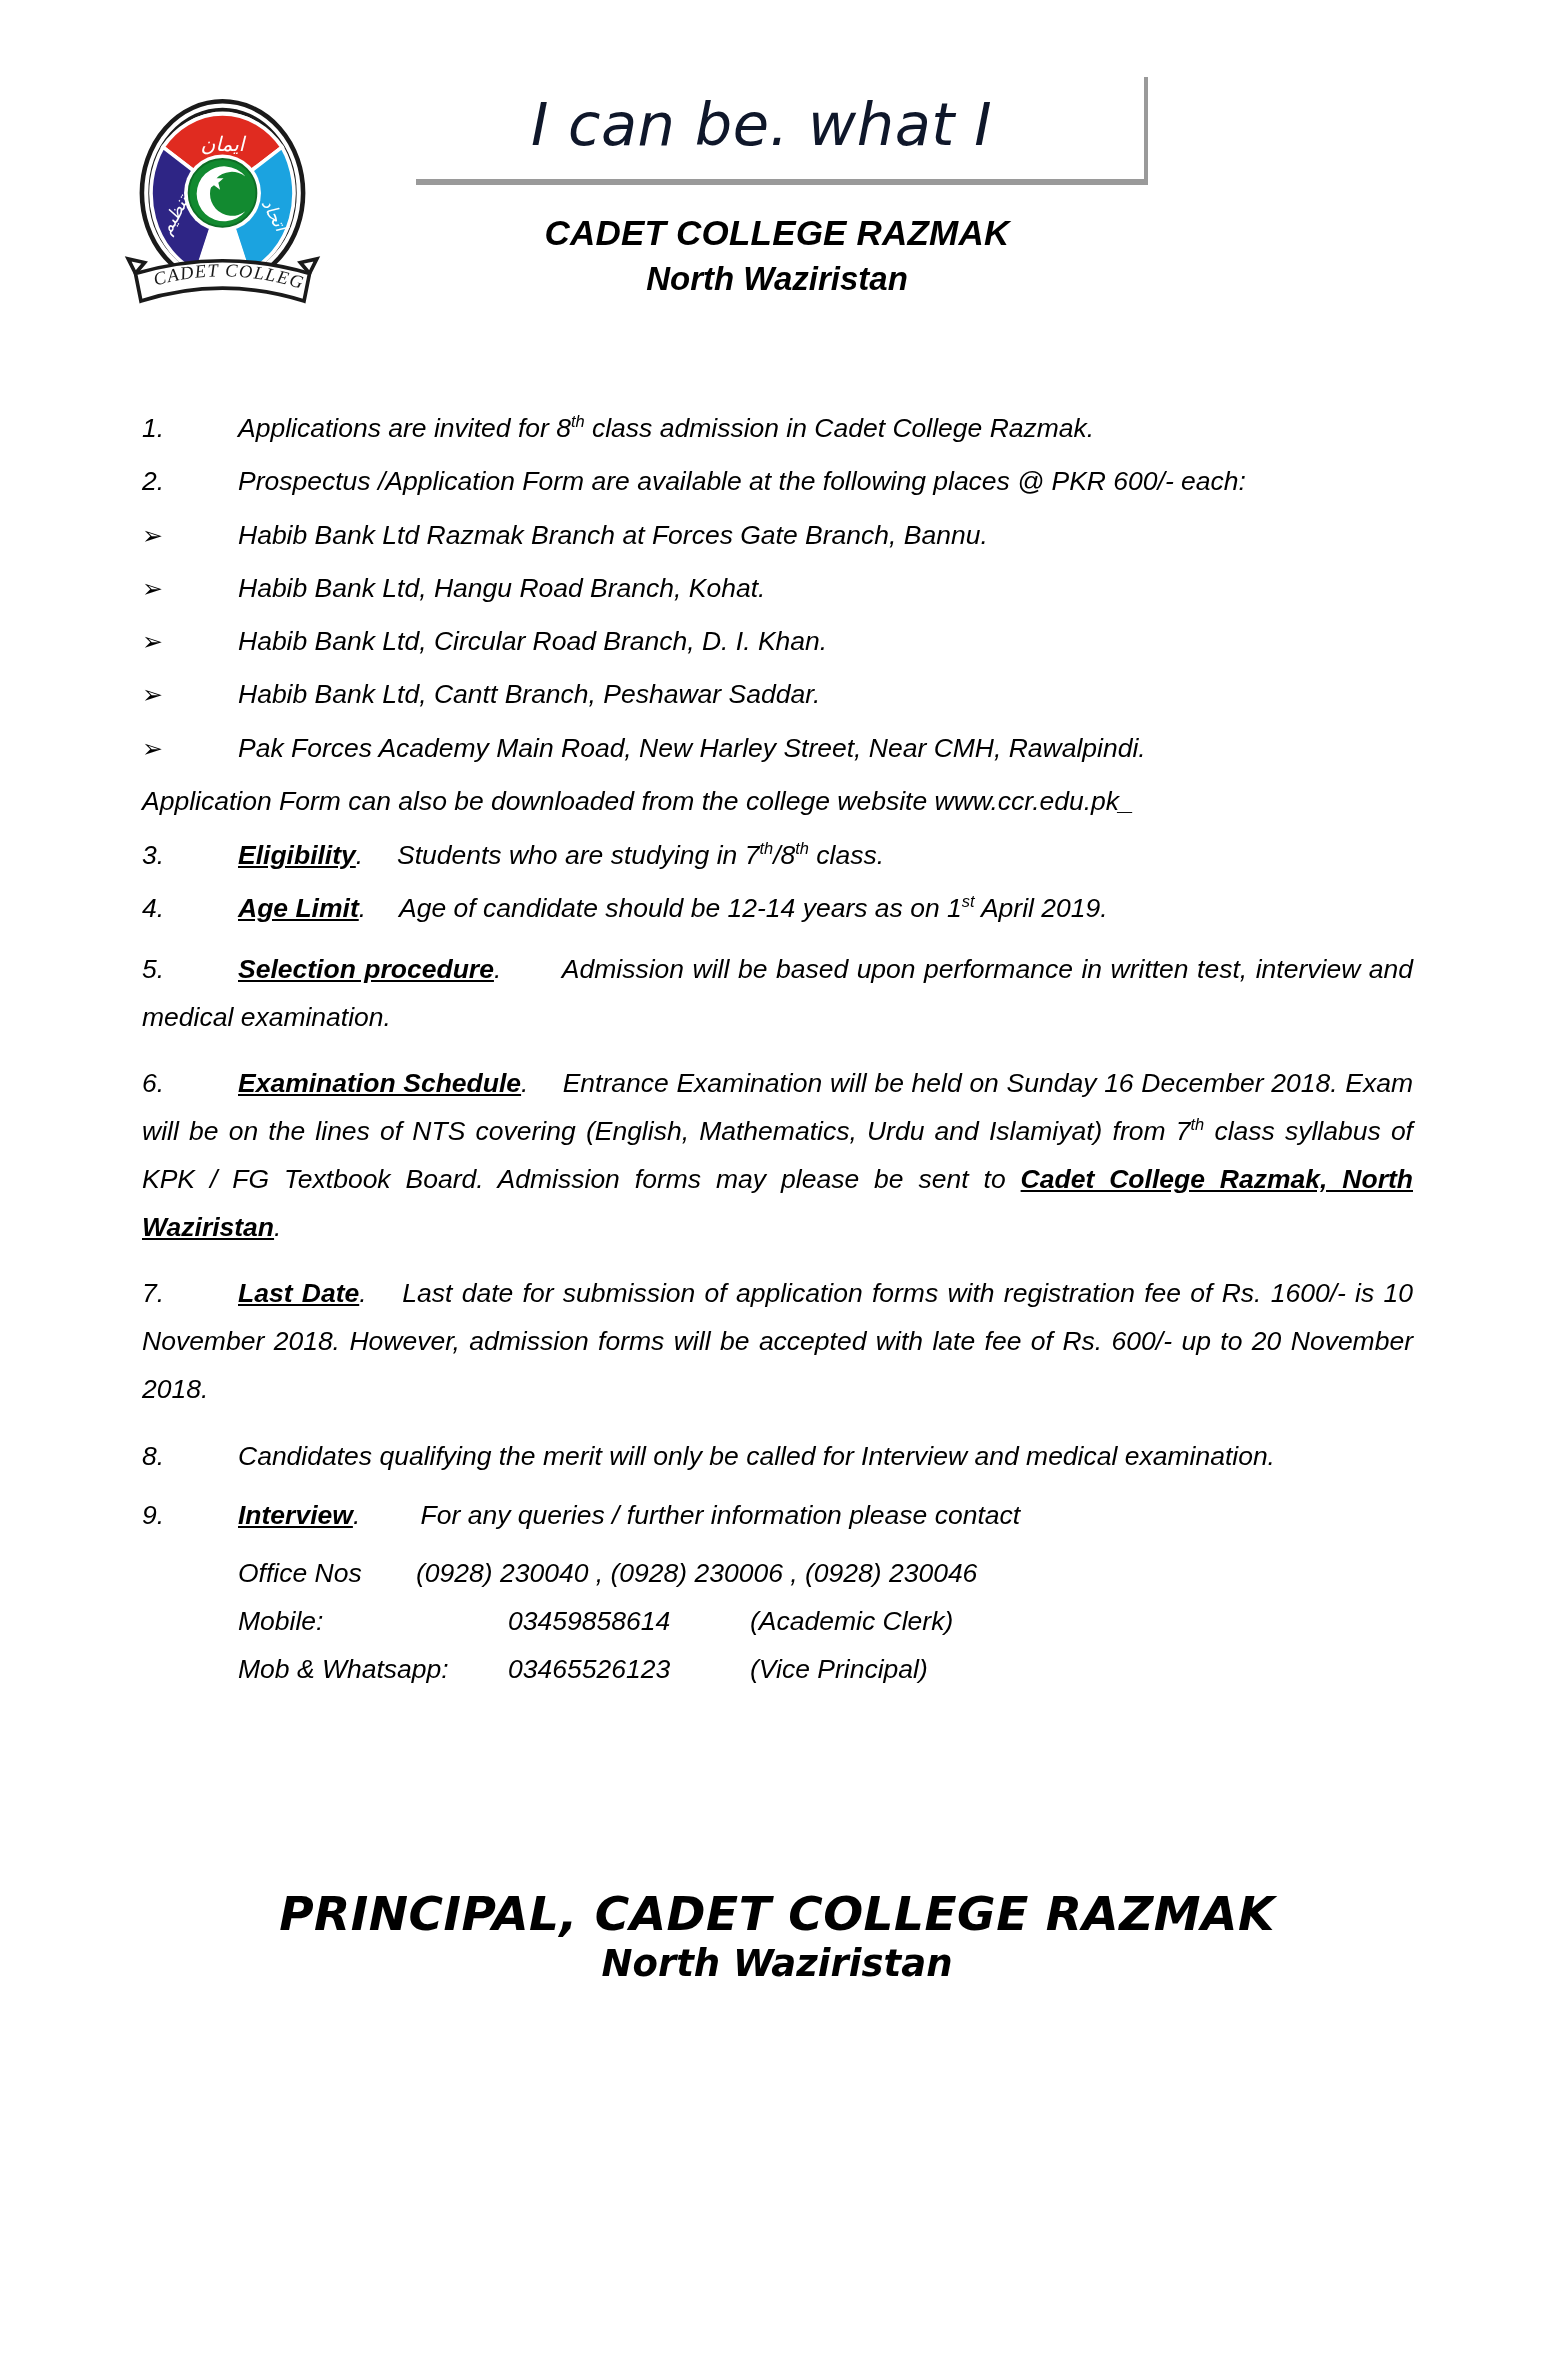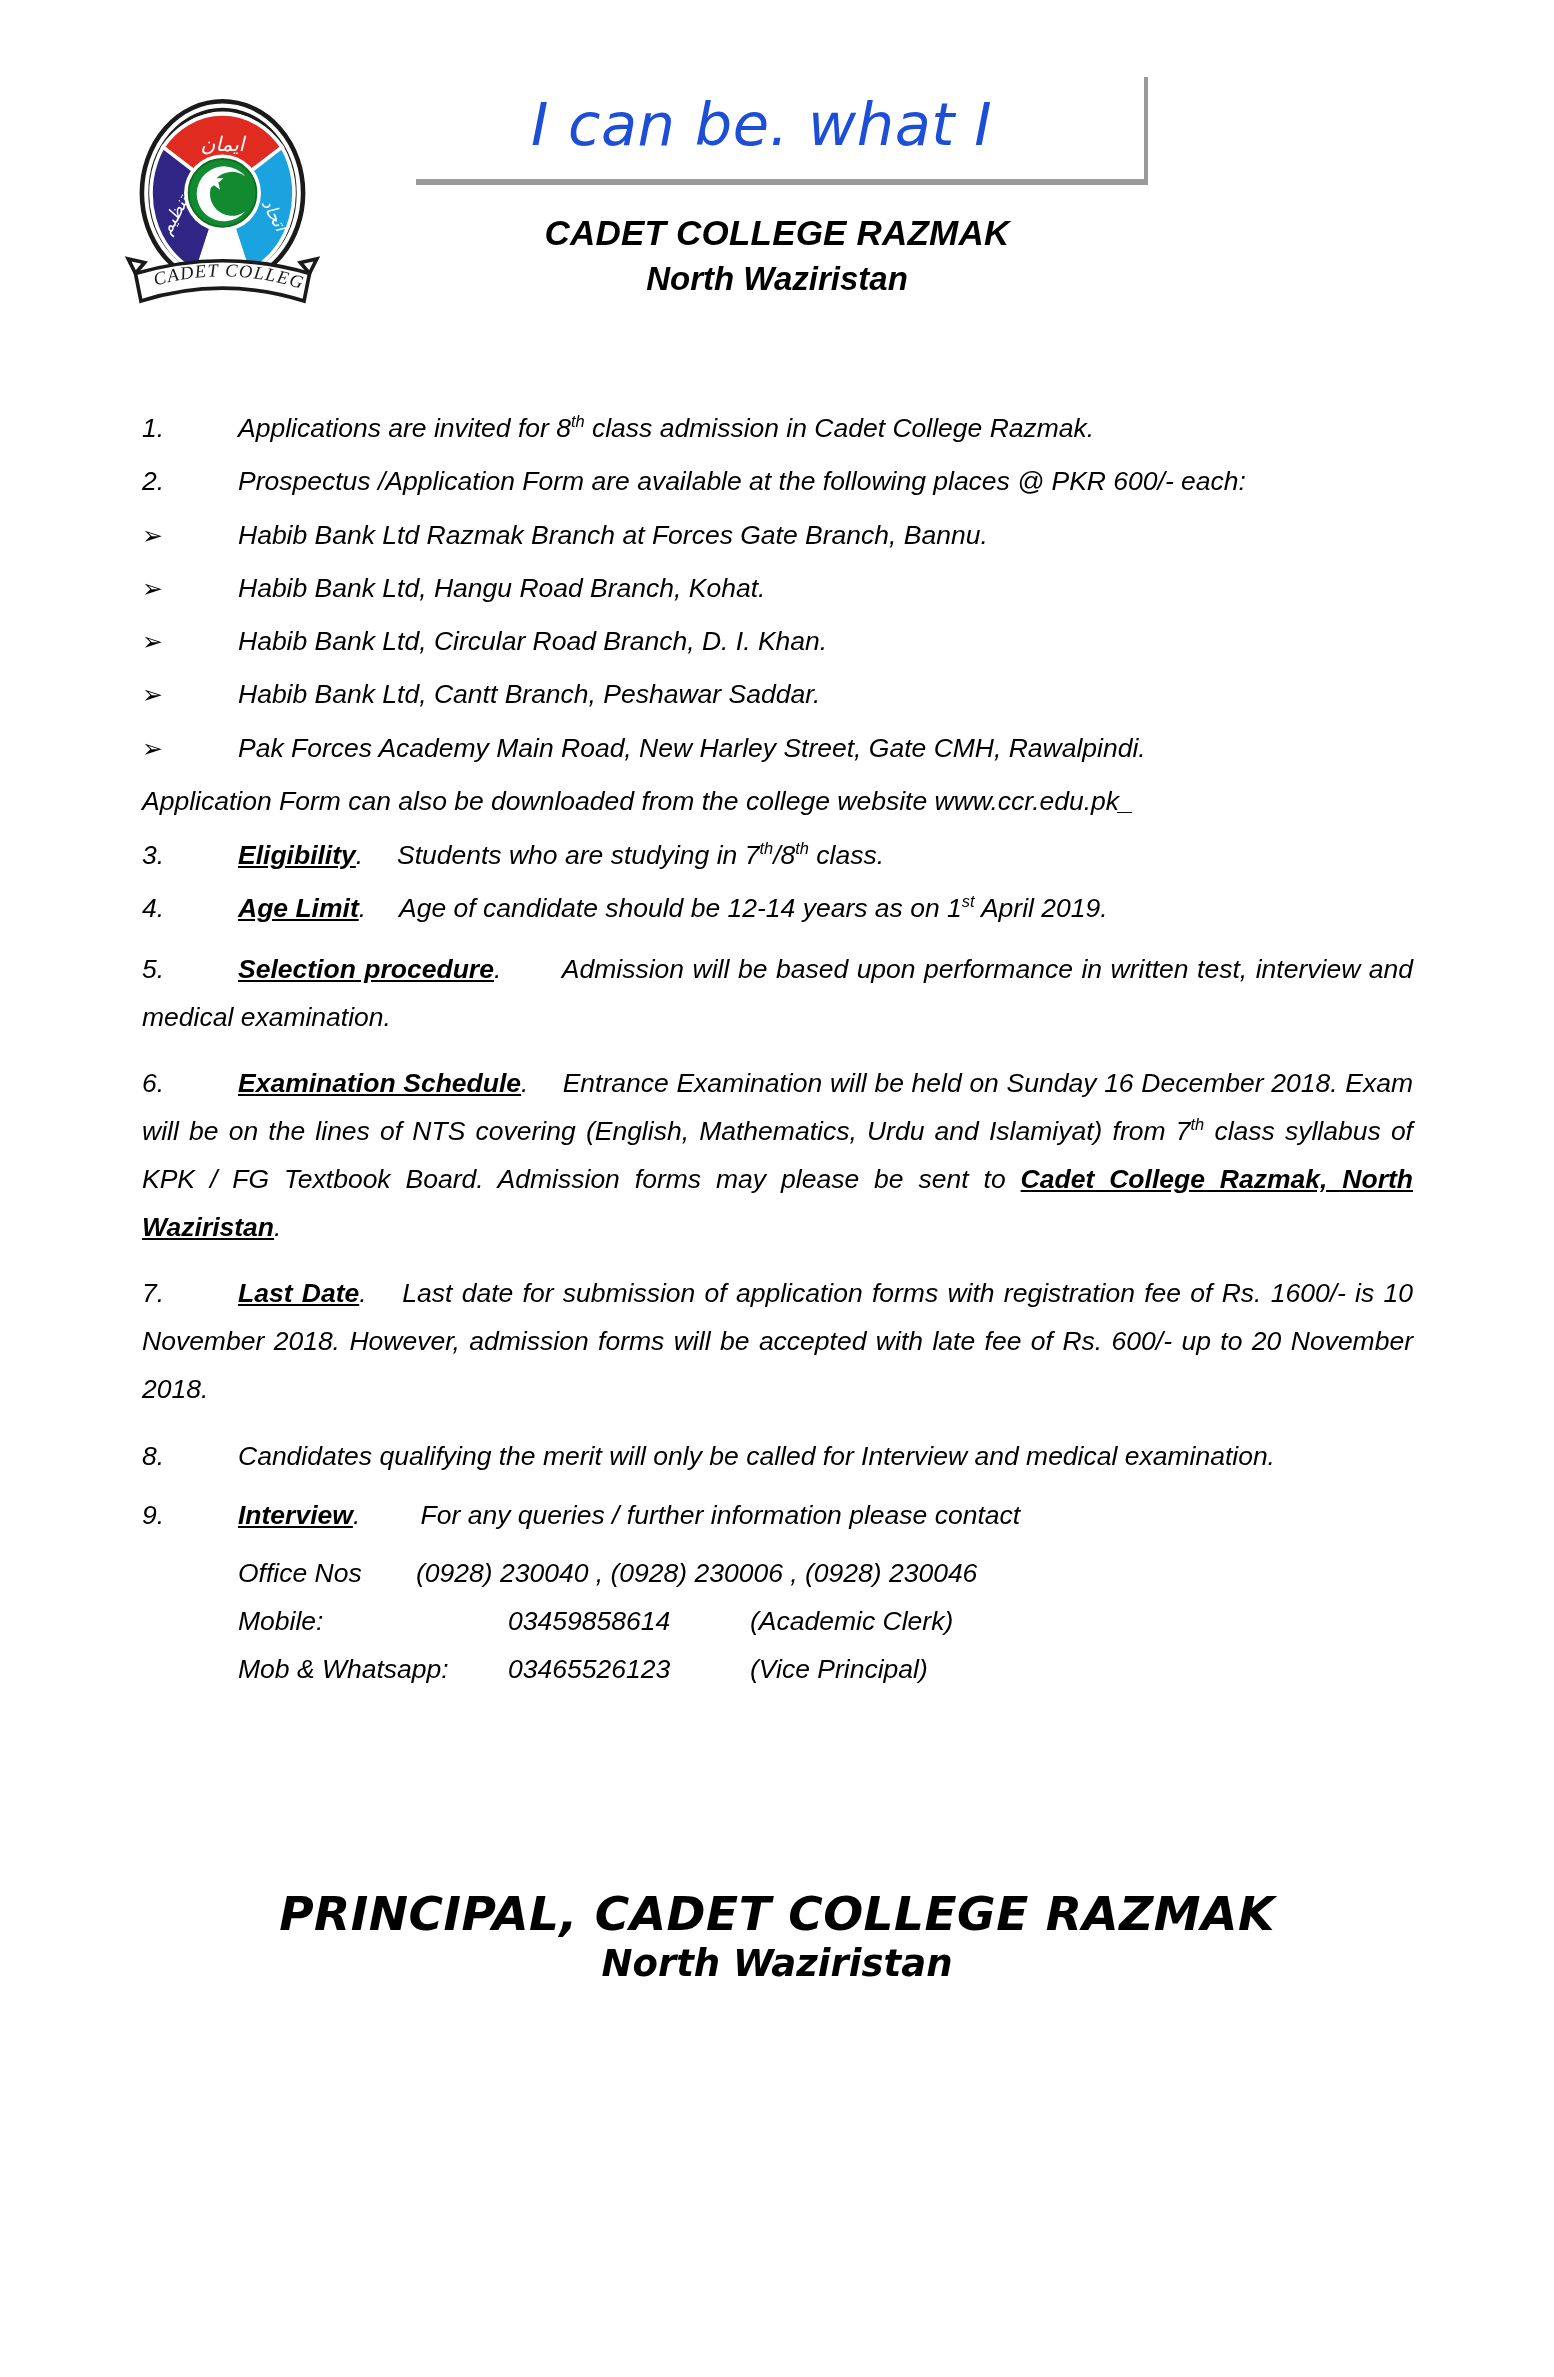--- a/index.html
+++ b/index.html
@@ -51,21 +51,21 @@
     height: 108px;
     border-bottom: 6.4px solid #9a9a9a;
     border-right: 4.6px solid #9a9a9a;
     box-sizing: border-box;
   }
   .tagline {
     font-family: "DejaVu Sans", sans-serif;
     font-size: 59px;
     font-weight: 400;
     letter-spacing: 0.5px;
-    color: #1d4ed8;
+    color: #0f172a;
     text-align: center;
     line-height: 95px;
     padding-right: 37px;
     white-space: nowrap;
   }
 
   .title-block {
     position: absolute;
     left: 274px;
     top: 151px;
@@ -269,21 +269,21 @@
     <div class="row">
       <span class="marker bullet">➢</span>
       <span class="rtext">Habib Bank Ltd, Circular Road Branch, D. I. Khan.</span>
     </div>
     <div class="row">
       <span class="marker bullet">➢</span>
       <span class="rtext">Habib Bank Ltd, Cantt Branch, Peshawar Saddar.</span>
     </div>
     <div class="row">
       <span class="marker bullet">➢</span>
-      <span class="rtext">Pak Forces Academy Main Road, New Harley Street, Gate CMH, Rawalpindi.</span>
+      <span class="rtext">Pak Forces Academy Main Road, New Harley Street, Near CMH, Rawalpindi.</span>
     </div>
 
     <div class="para plain"><span>Application Form can also be downloaded from the college website </span><span>www.ccr.edu.pk</span><span>_</span></div>
 
     <div class="row">
       <span class="marker">3.</span>
       <span class="rtext"><span class="u">Eligibility</span><span>.  Students who are studying in 7</span><sup>th</sup><span>/8</span><sup>th</sup><span> class.</span></span>
     </div>
 
     <div class="row">

